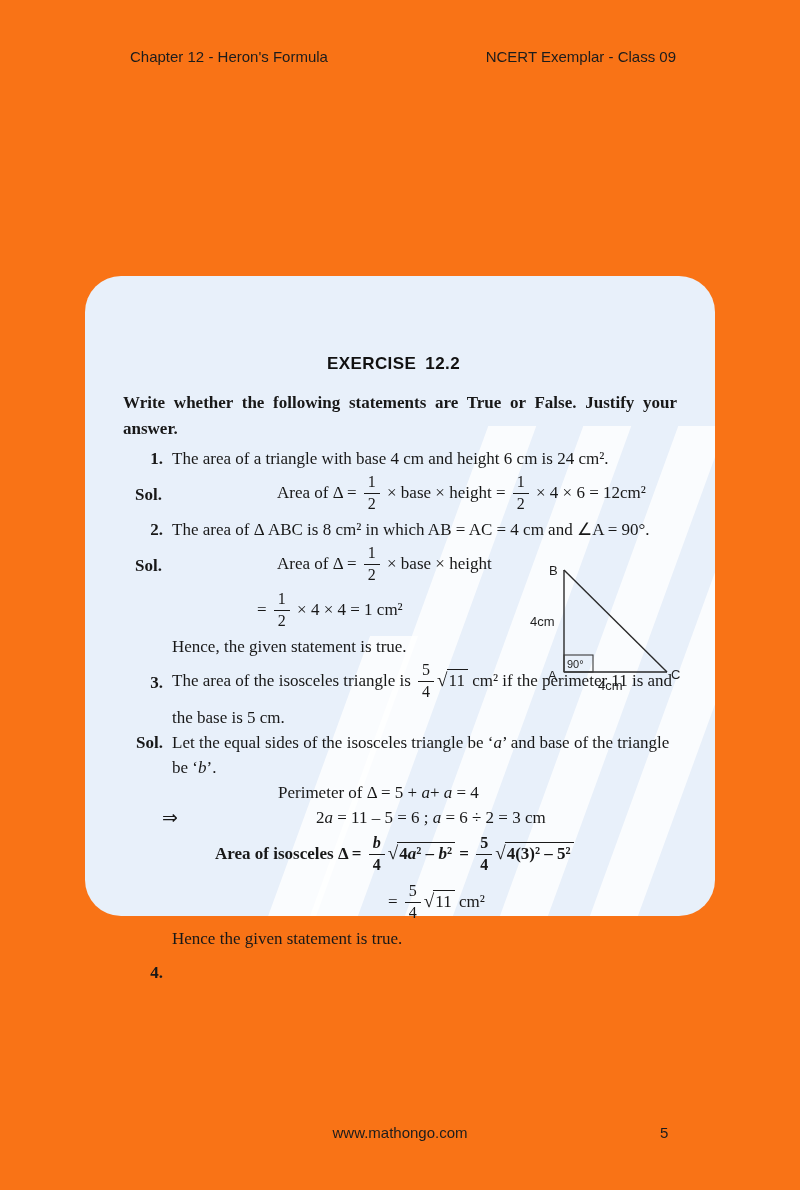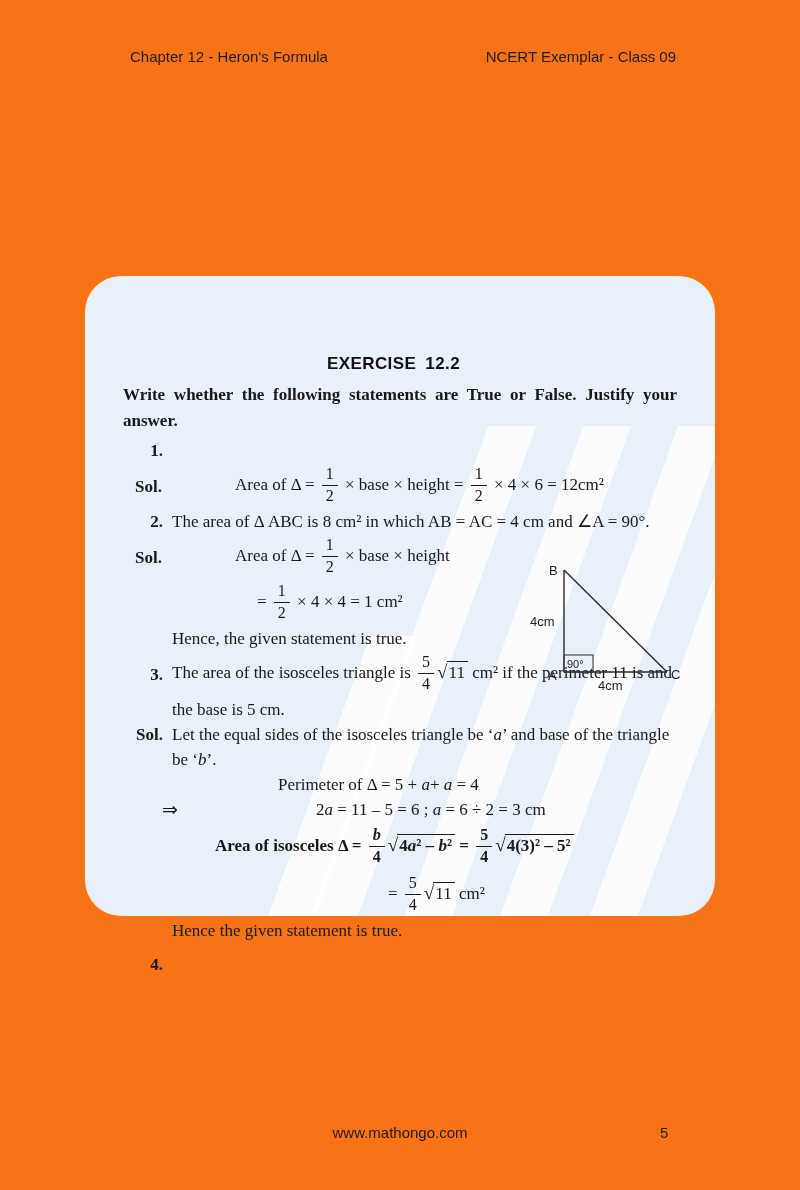--- a/index.html
+++ b/index.html
@@ -28,33 +28,33 @@
   .wmb1 { left:225px; top:360px; height:330px; }
   .wmb2 { left:305px; top:150px; height:540px; }
   .wmb3 { left:400px; top:150px; height:540px; }
   .wmb4 { left:495px; top:150px; height:540px; }
   .wmb5 { left:585px; top:150px; height:540px; }
   
   .content { position:absolute; left:110px; top:354px; width:567px; font-size:17px; line-height:25px; }
   .ex-title {
     font-family:"Liberation Sans", sans-serif; font-weight:700; font-size:17px;
     text-align:center; letter-spacing:.4px; word-spacing:4px; color:#111;
-    margin-bottom:8px; line-height:20px;
+    margin-bottom:16px; line-height:20px;
   }
   .intro { font-weight:700; text-align:justify; margin-left:13px; line-height:26px; margin-bottom:4px; }
   .qrow { display:flex; white-space:nowrap; }
   .qrow.wrap { white-space:normal; }
   .qnum { width:62px; min-width:62px; text-align:right; padding-right:9px; font-weight:700; }
   .qtext { flex:1; }
   .just1 { text-align:justify; text-align-last:justify; }
   .indent { margin-left:62px; }
   .eqrow { display:flex; align-items:center; height:46px; }
   .eqrow .sol { width:37px; min-width:37px; margin-left:25px; font-weight:700; align-self:center; }
   .eq { white-space:nowrap; }
-  .eq-pad { margin-left:63px; }
+  .eq-pad { margin-left:105px; }
   .frac { display:inline-block; vertical-align:middle; text-align:center; line-height:1.05; font-size:16px; margin:0 3px; position:relative; top:-1px; }
   .frac .num { display:block; border-bottom:1px solid #1a1a1a; padding:0 4px 2px; }
   .frac .den { display:block; padding-top:2px; }
   .sqrt { white-space:nowrap; display:inline-block; vertical-align:baseline; }
   .rt { display:inline-block; font-size:1.12em; transform:translateY(0px); }
   .rad { border-top:1.3px solid #1a1a1a; padding:1px 3px 0 2px; margin-left:-1px; }
   .v { font-style:italic; }
   
   .perim { margin-left:168px; height:25px; }
   .improw { display:flex; height:25px; }
@@ -87,20 +87,21 @@
   </div>
 
   <div class="content">
 
     <div class="ex-title">EXERCISE 12.2</div>
 
     <div class="intro">Write whether the following statements are True or False. Justify your answer.</div>
 
     <div class="qrow">
       <span class="qnum">1.</span>
+      <span class="qtext">The area of a triangle with base 4 cm and height 6 cm is 24 cm².</span>
     </div>
 
     <div class="eqrow">
       <span class="sol">Sol.</span>
       <span class="eq eq-pad"><span>Area of Δ = </span><span class="frac"><span class="num">1</span><span class="den">2</span></span><span> × base × height = </span><span class="frac"><span class="num">1</span><span class="den">2</span></span><span> × 4 × 6 = 12cm²</span></span>
     </div>
 
 
     <div class="qrow">
       <span class="qnum">2.</span>

